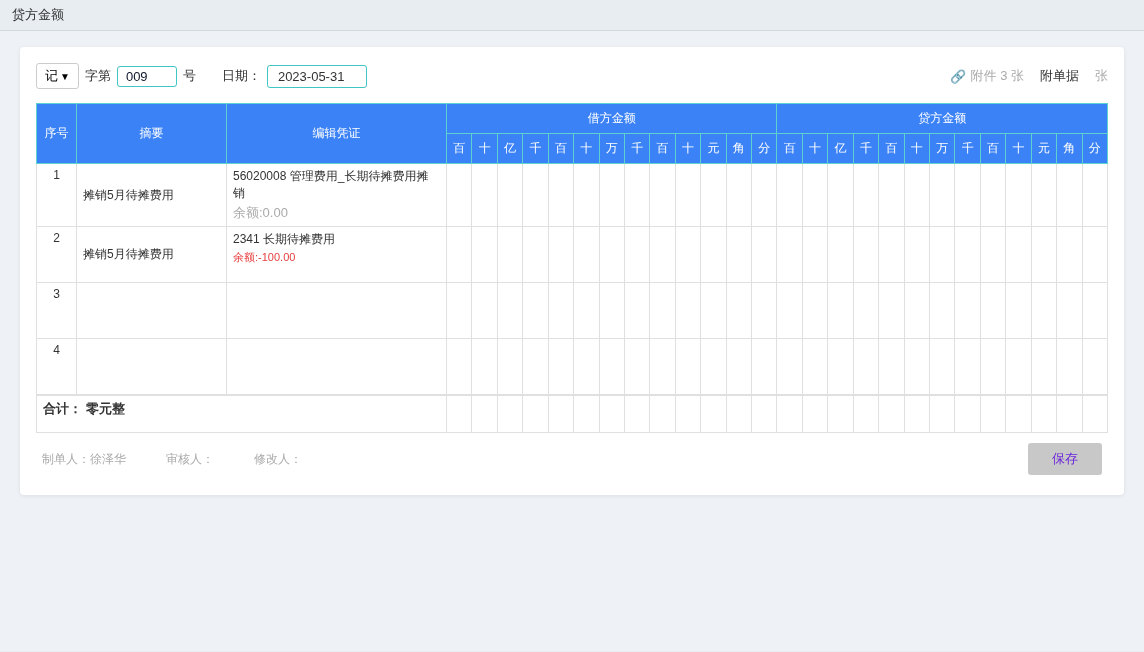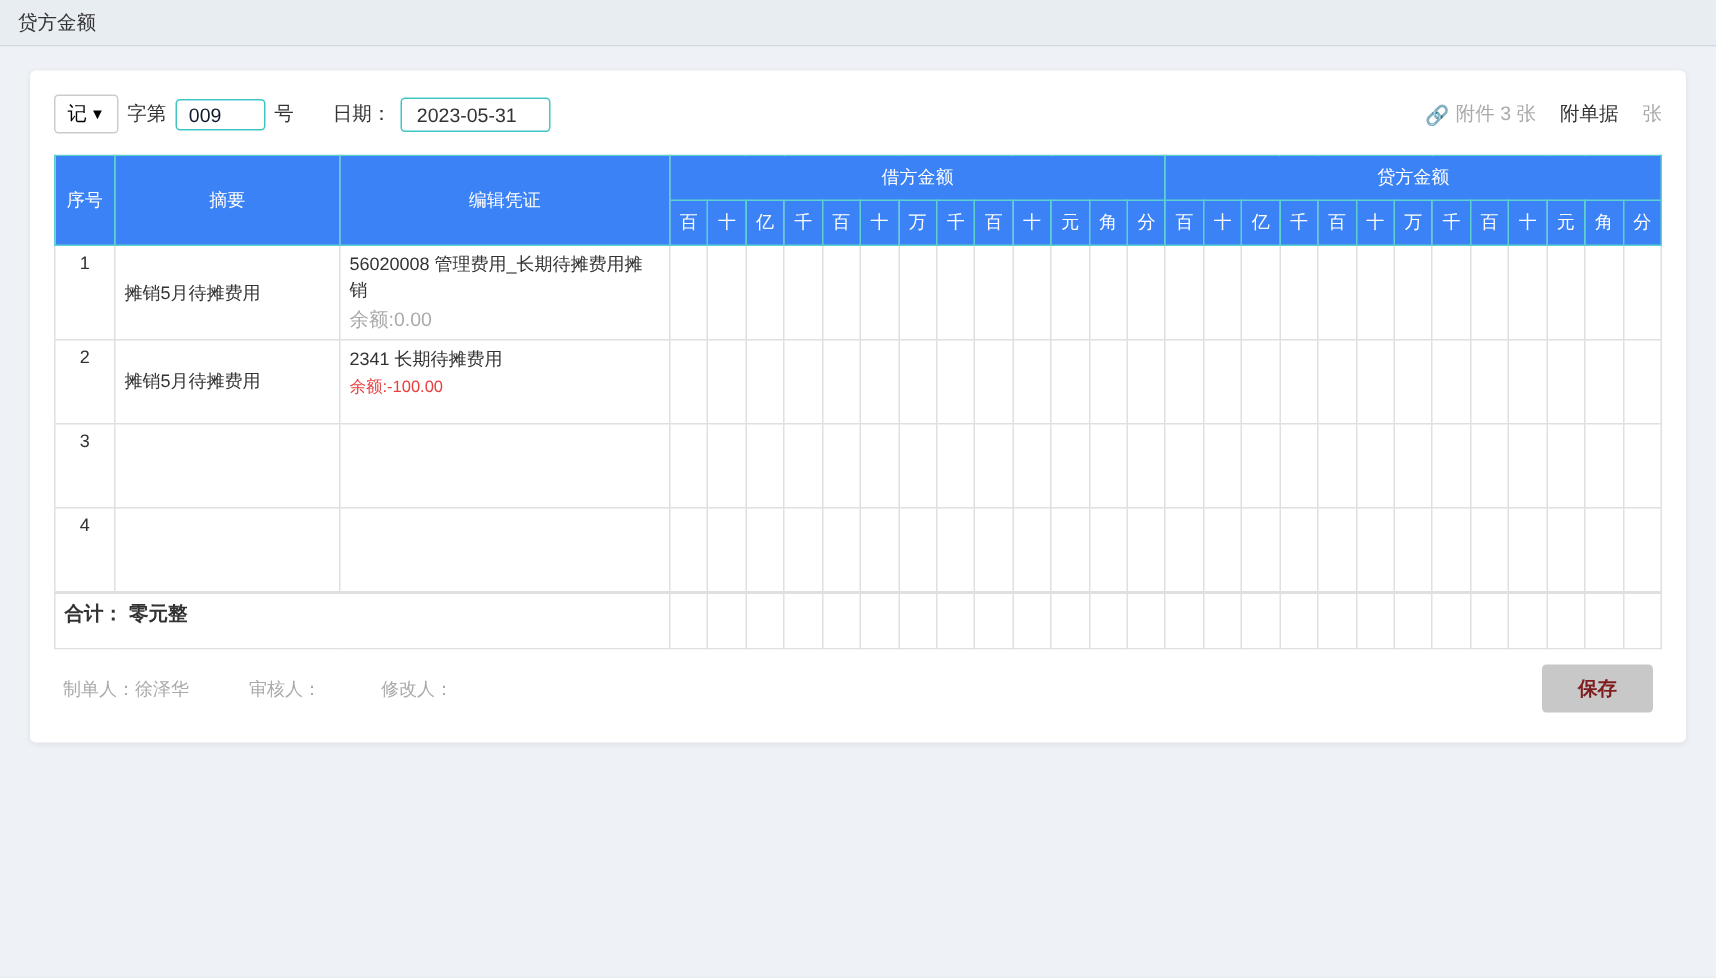--- a/index.html
+++ b/index.html
@@ -170,27 +170,26 @@
       display: flex;
       align-items: center;
       gap: 40px;
       padding: 10px 6px 4px;
       color: #aaa;
       font-size: 12px;
     }
     .save-btn {
       margin-left: auto;
       background: #c8c8c8;
-      color: #7f1d1d;
+      color: #6d28d9;
       border: none;
       border-radius: 3px;
       padding: 7px 24px;
       font-size: 13px;
       cursor: pointer;
-      font-weight: bold;
     }
     .table-wrap {
       position: relative;
       overflow: hidden;
     }
     .summary-text {
       font-size: 13px;
       color: #333;
       font-weight: bold;
       vertical-align: middle;

